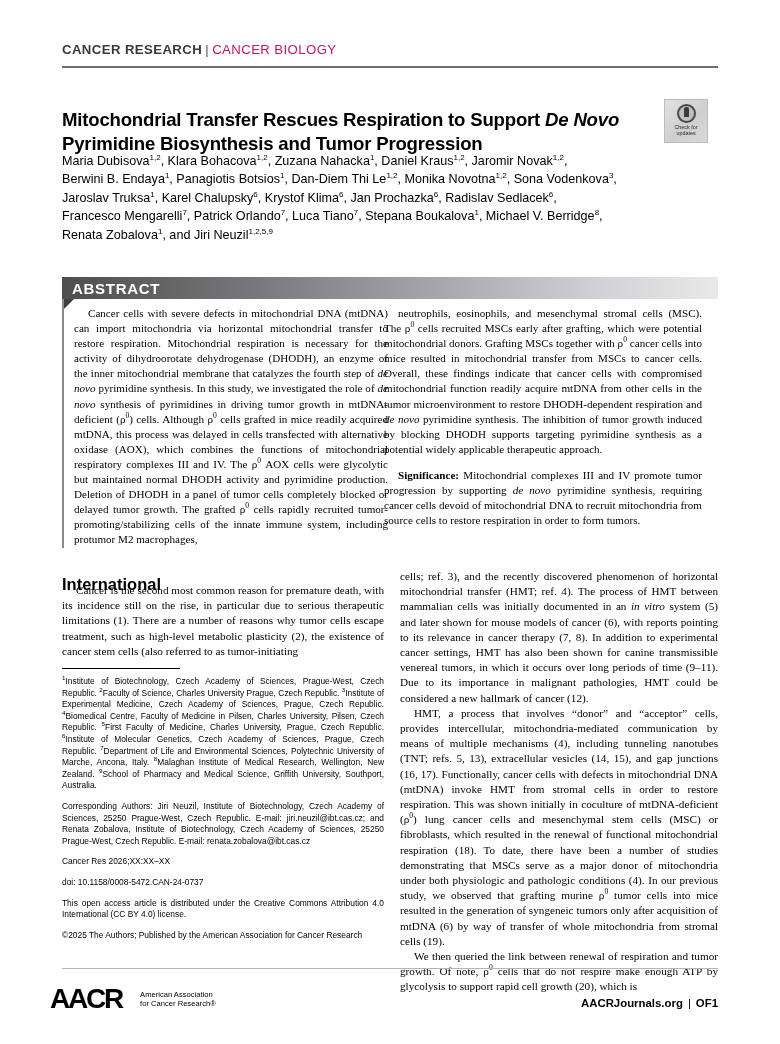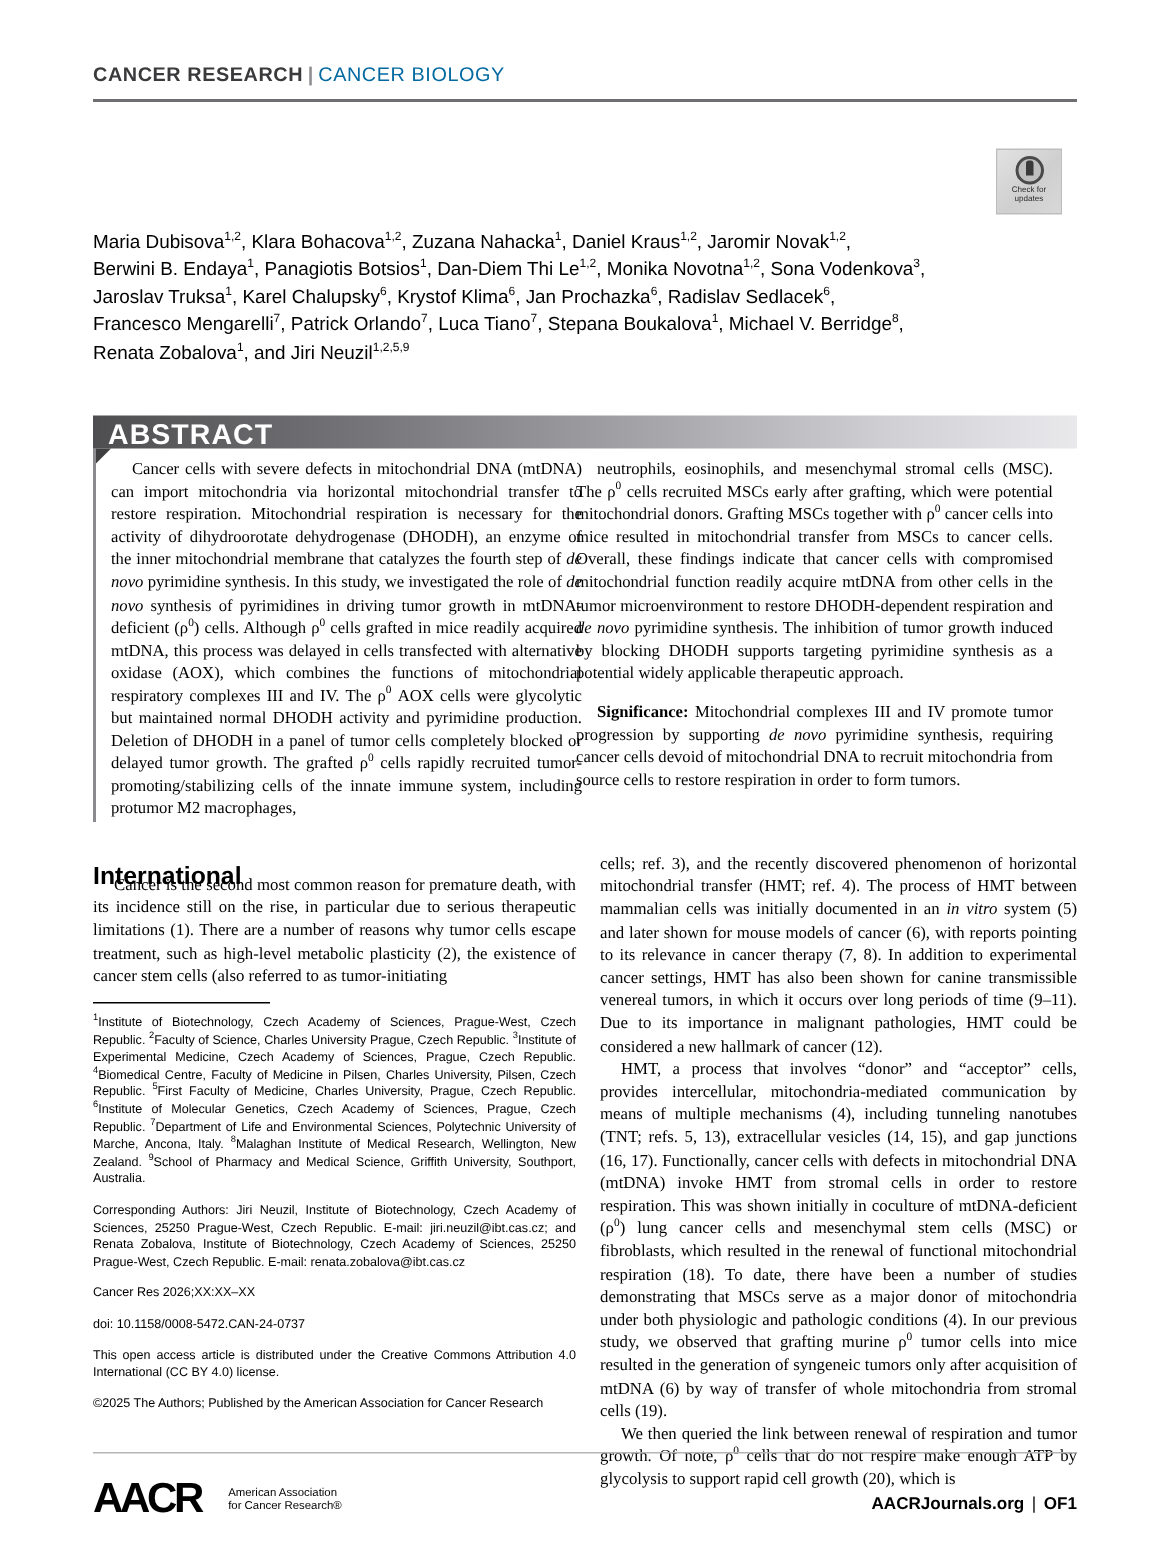--- a/index.html
+++ b/index.html
@@ -35,21 +35,21 @@
     font-weight: bold;
     color: #3a3a3c;
     margin-top: 30px;
   }
   .runhead .sep {
     color: #8e8e92;
     font-weight: bold;
     margin: 0 3px;
   }
   .runhead .section {
-    color: #0369a1;
+    color: #be185d;
     font-weight: normal;
   }
   .runhead-rule {
     position: absolute;
     left: 62px;
     top: 66px;
     width: 656px;
     height: 2px;
     background: #6d6d72;
   }
@@ -130,21 +130,21 @@
     position: absolute;
     left: 62px;
     top: 277px;
     width: 656px;
     height: 22px;
     background: linear-gradient(to right, #4e4e50 0%, #76767a 28%, #a8a8ac 58%, #d2d2d6 82%, #e9e9ec 100%);
   }
   .abstract-band .label {
     font-family: "Liberation Sans", sans-serif;
     font-weight: bold;
-    font-size: 19px;
+    font-size: 15px;
     color: #ffffff;
     letter-spacing: 0.7px;
     padding: 3px 0 0 10px;
     display: block;
   }
   .abstract-notch {
     position: absolute;
     left: 62px;
     top: 299px;
     width: 0;
@@ -234,21 +234,21 @@
   .footer-rule {
     position: absolute;
     left: 62px;
     top: 968px;
     width: 656px;
     height: 1px;
     background: #b6b6b8;
   }
   .aacr-logo {
     position: absolute;
-    left: 62px;
+    left: 50px;
     top: 985px;
     font-family: "Liberation Sans", sans-serif;
     display: flex;
     align-items: center;
   }
   .aacr-logo .mark {
     font-weight: bold;
     font-size: 28px;
     letter-spacing: -2.2px;
     color: #000;
@@ -275,20 +275,23 @@
 </head>
 <body>
 
 <div class="page">
 
   <div class="runhead">
     <span class="journal">CANCER RESEARCH</span><span class="sep">|</span><span class="section">CANCER BIOLOGY</span>
   </div>
   <div class="runhead-rule"></div>
 
+  <h1 class="title">
+    <span>Mitochondrial Transfer Rescues Respiration to Support </span><i>De</i> <i>Novo</i><span> Pyrimidine Biosynthesis and Tumor Progression</span>
+  </h1>
 
   <div class="crossmark">
     <div class="cm-circle"></div>
     <div class="cm-text">Check for</div>
     <div class="cm-text">updates</div>
   </div>
 
   <div class="authors">
     <div>Maria Dubisova<sup>1,2</sup>, Klara Bohacova<sup>1,2</sup>, Zuzana Nahacka<sup>1</sup>, Daniel Kraus<sup>1,2</sup>, Jaromir Novak<sup>1,2</sup>,</div>
     <div>Berwini B. Endaya<sup>1</sup>, Panagiotis Botsios<sup>1</sup>, Dan-Diem Thi Le<sup>1,2</sup>, Monika Novotna<sup>1,2</sup>, Sona Vodenkova<sup>3</sup>,</div>

